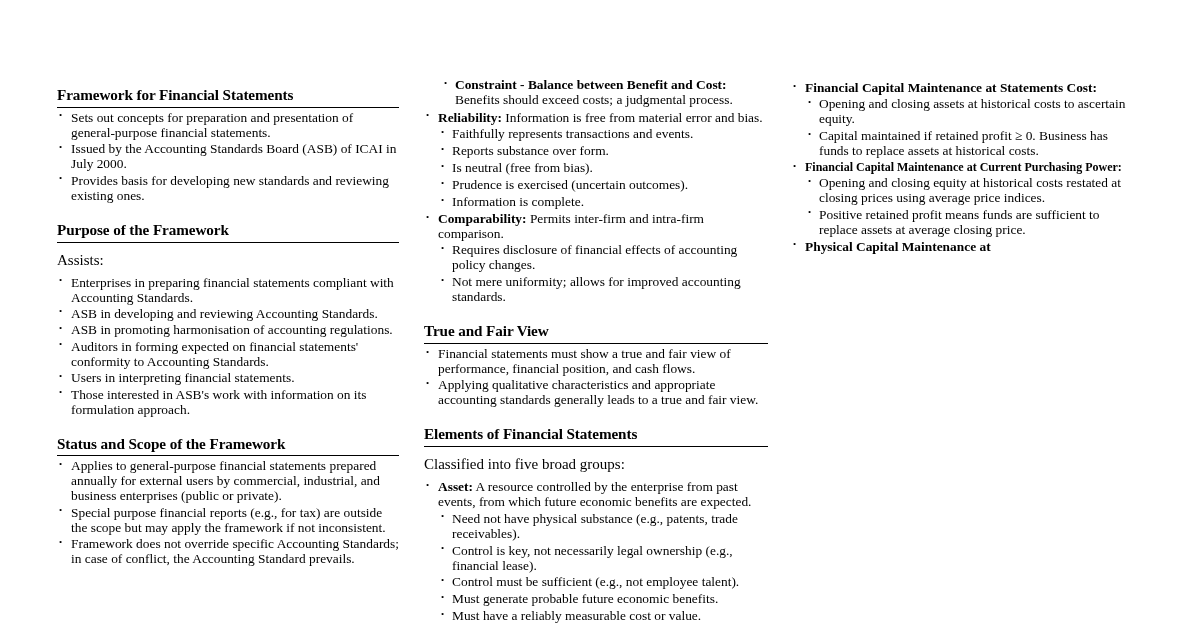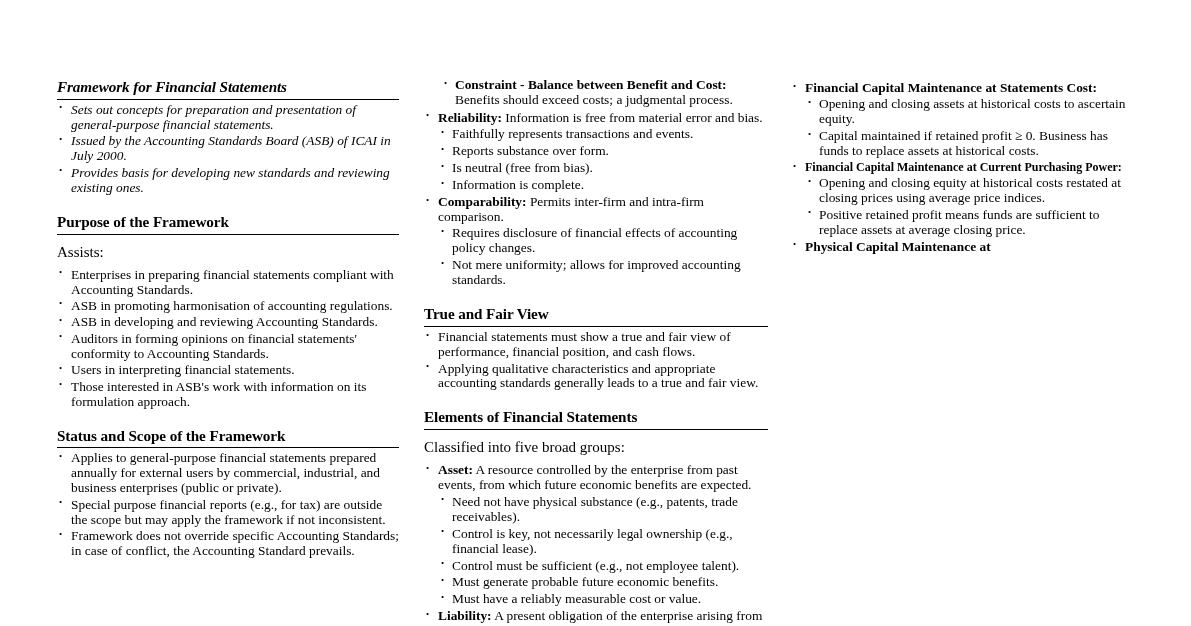--- a/index.html
+++ b/index.html
@@ -32,21 +32,21 @@
     font-weight: bold;
     font-size: 15.2px;
     line-height: 1.18;
     letter-spacing: -0.1px;
     margin: 0;
     padding: 0 0 3px 0;
     border-bottom: 1.6px solid #000;
     white-space: nowrap;
   }
   .sec-block { margin: 0 0 9px 0; }
-  .sec-block.first { margin-top: 0; font-style: italic; }
+  .sec-block.first { margin-top: 8px; }
   .sec-gap { margin-top: 17px; }
 
   
   p.lead {
     margin: 9px 0 7px 0;
     font-size: 15px;
     line-height: 1.14;
   }
 
   
@@ -134,23 +134,23 @@
         <li>Issued by the Accounting Standards Board (ASB) of ICAI in July 2000.</li>
         <li>Provides basis for developing new standards and reviewing existing ones.</li>
       </ul>
     </div>
 
     <div class="sec-block sec-gap">
       <h2 class="section">Purpose of the Framework</h2>
       <p class="lead">Assists:</p>
       <ul class="lvl1">
         <li>Enterprises in preparing financial statements compliant with Accounting Standards.</li>
+        <li>ASB in developing and reviewing Accounting Standards.</li>
         <li>ASB in promoting harmonisation of accounting regulations.</li>
-        <li>ASB in developing and reviewing Accounting Standards.</li>
-        <li>Auditors in forming opinions on financial statements' conformity to Accounting Standards.</li>
+        <li>Auditors in forming expected on financial statements' conformity to Accounting Standards.</li>
         <li>Users in interpreting financial statements.</li>
         <li>Those interested in ASB's work with information on its formulation approach.</li>
       </ul>
     </div>
 
     <div class="sec-block sec-gap">
       <h2 class="section">Status and Scope of the Framework</h2>
       <ul class="lvl1">
         <li>Applies to general-purpose financial statements prepared annually for external users by commercial, industrial, and business enterprises (public or private).</li>
         <li>Special purpose financial reports (e.g., for tax) are outside the scope but may apply the framework if not inconsistent.</li>
@@ -169,20 +169,21 @@
       </li>
     </ul>
 
     <ul class="lvl1">
       <li>
         <span class="term">Reliability:</span><span> Information is free from material error and bias.</span>
         <ul class="lvl2">
           <li>Faithfully represents transactions and events.</li>
           <li>Reports substance over form.</li>
           <li>Is neutral (free from bias).</li>
+          <li>Prudence is exercised (uncertain outcomes).</li>
           <li>Information is complete.</li>
         </ul>
       </li>
       <li>
         <span class="term">Comparability:</span><span> Permits inter-firm and intra-firm comparison.</span>
         <ul class="lvl2">
           <li>Requires disclosure of financial effects of accounting policy changes.</li>
           <li>Not mere uniformity; allows for improved accounting standards.</li>
         </ul>
       </li>

